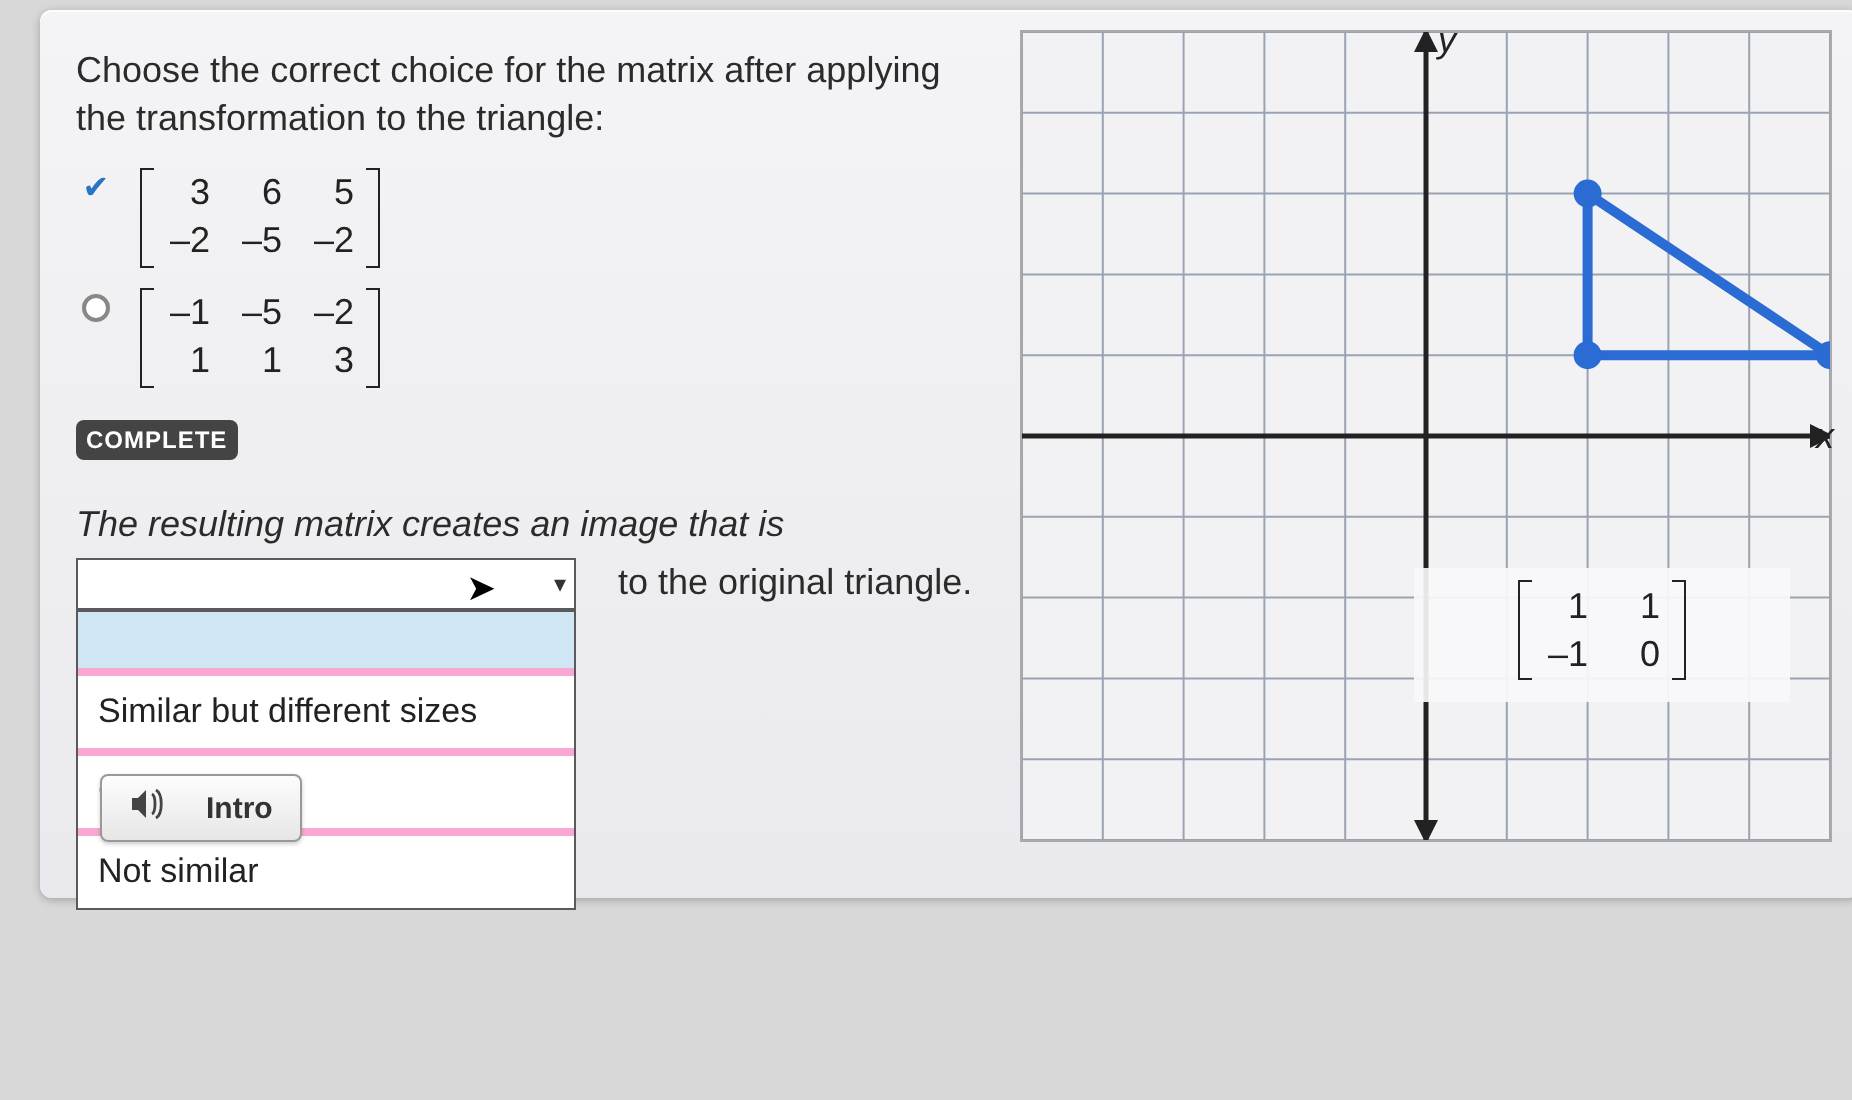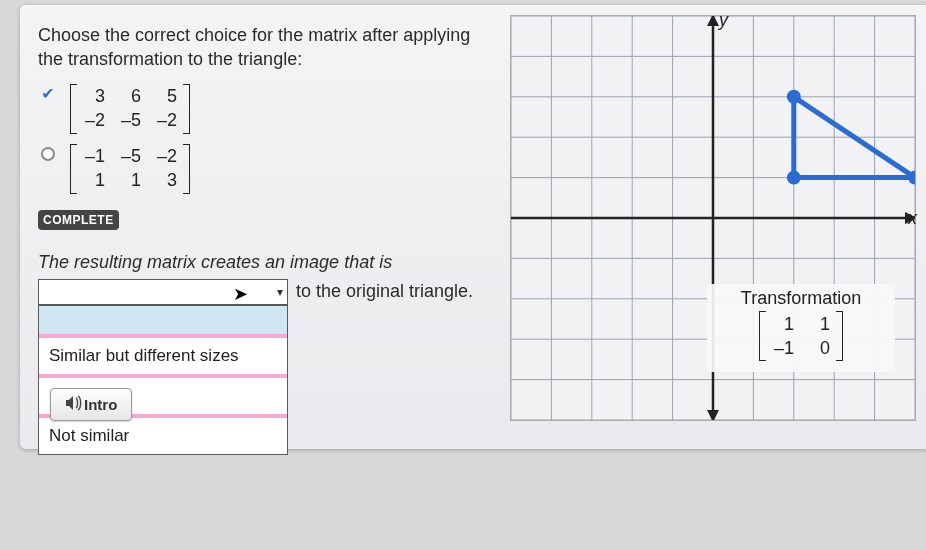--- a/index.html
+++ b/index.html
@@ -96,21 +96,21 @@
     display: flex;
     align-items: center;
     justify-content: flex-end;
     padding: 0 4px;
   }
   .dropdown-chev {
     font-size: 12px; color: #333;
   }
   .dropdown-after {
     font-size: 18px; color: #2b2b2b;
-    margin-left: 8px;
+    margin-left: 21px;
   }
   .dropdown-row { display: flex; align-items: center; }
   .cursor {
     position: absolute; left: 195px; top: 4px;
     font-size: 18px; color: #000;
     pointer-events: none;
   }
   .dropdown-list {
     width: 250px;
     border: 1px solid #5a5a5a;
@@ -122,21 +122,21 @@
     font-size: 17px;
     color: #222;
     border-top: 4px solid #f9a8d4;
   }
   .dropdown-list .opt.first { border-top: none; background: #cfe6f5; height: 28px; padding: 4px 10px; }
   .intro-btn {
     position: absolute;
     left: 30px; bottom: 28px;
     display: inline-flex;
     align-items: center;
-    gap: 1px;
+    gap: 20px;
     padding: 6px 14px;
     border: 1px solid #999;
     background: linear-gradient(#fdfdfd,#e6e6e6);
     border-radius: 4px;
     font-size: 15px; font-weight: bold;
     color: #333;
     box-shadow: 0 1px 2px rgba(0,0,0,.2);
   }
   .graph-panel {
     position: absolute;
@@ -273,21 +273,20 @@
 
       <polygon points="282.8,80.8 282.8,161.6 404,161.6" fill="none" stroke="#2a6bd4" stroke-width="5" stroke-linejoin="round"></polygon>
       <circle cx="282.8" cy="80.8" r="7" fill="#2a6bd4"></circle>
       <circle cx="282.8" cy="161.6" r="7" fill="#2a6bd4"></circle>
       <circle cx="404" cy="161.6" r="7" fill="#2a6bd4"></circle>
     </svg>
     <span class="axis-label-x" style="right:-2px;top:192px">x</span>
     <span class="axis-label-x" style="left:208px;top:-6px">y</span>
 
     <div class="tm-box">
-      <div>Transformation</div>
       <div class="matrix" style="justify-content:center;margin-top:2px">
         <div class="br-l"></div>
         <div class="cells" style="grid-template-columns:repeat(2,auto)">
           <span>1</span>
           <span>1</span>
           <span>–1</span>
           <span>0</span>
         </div>
         <div class="br-r"></div>
       </div>

